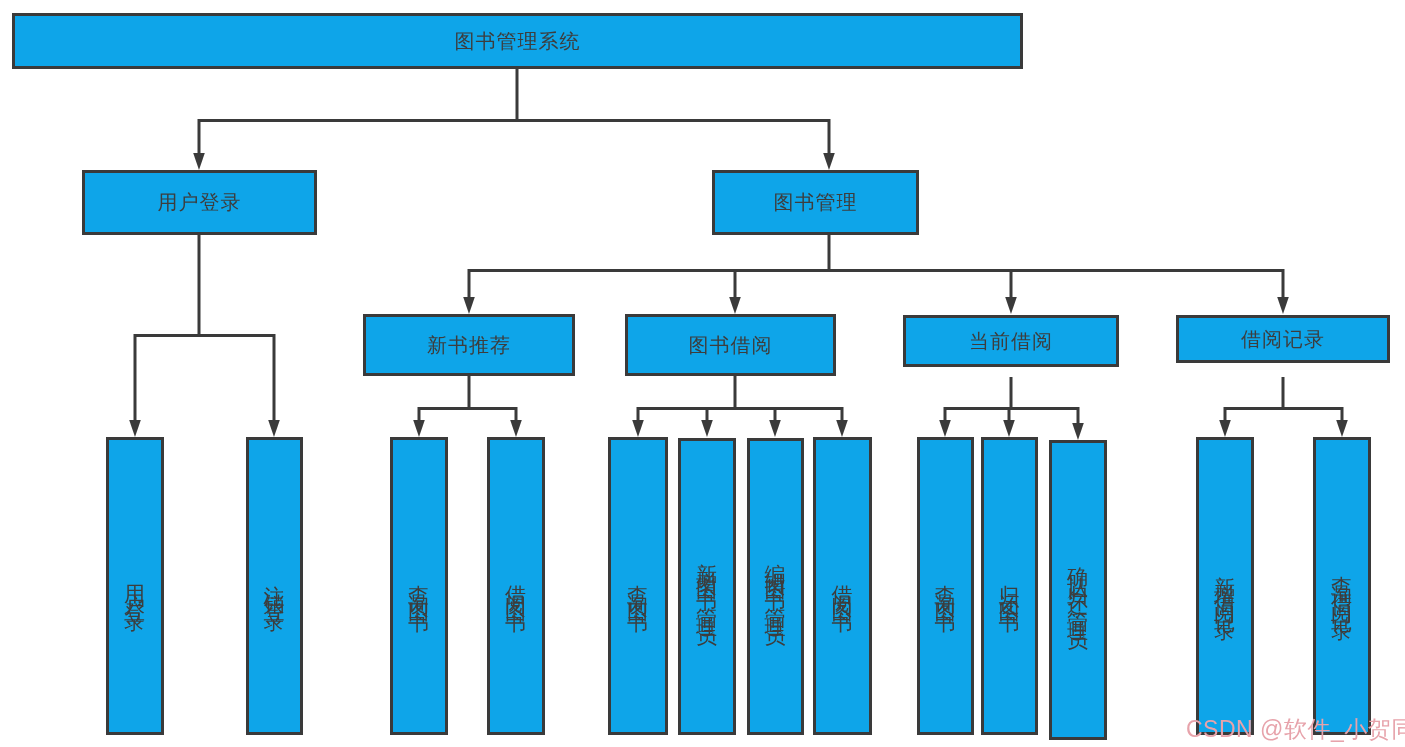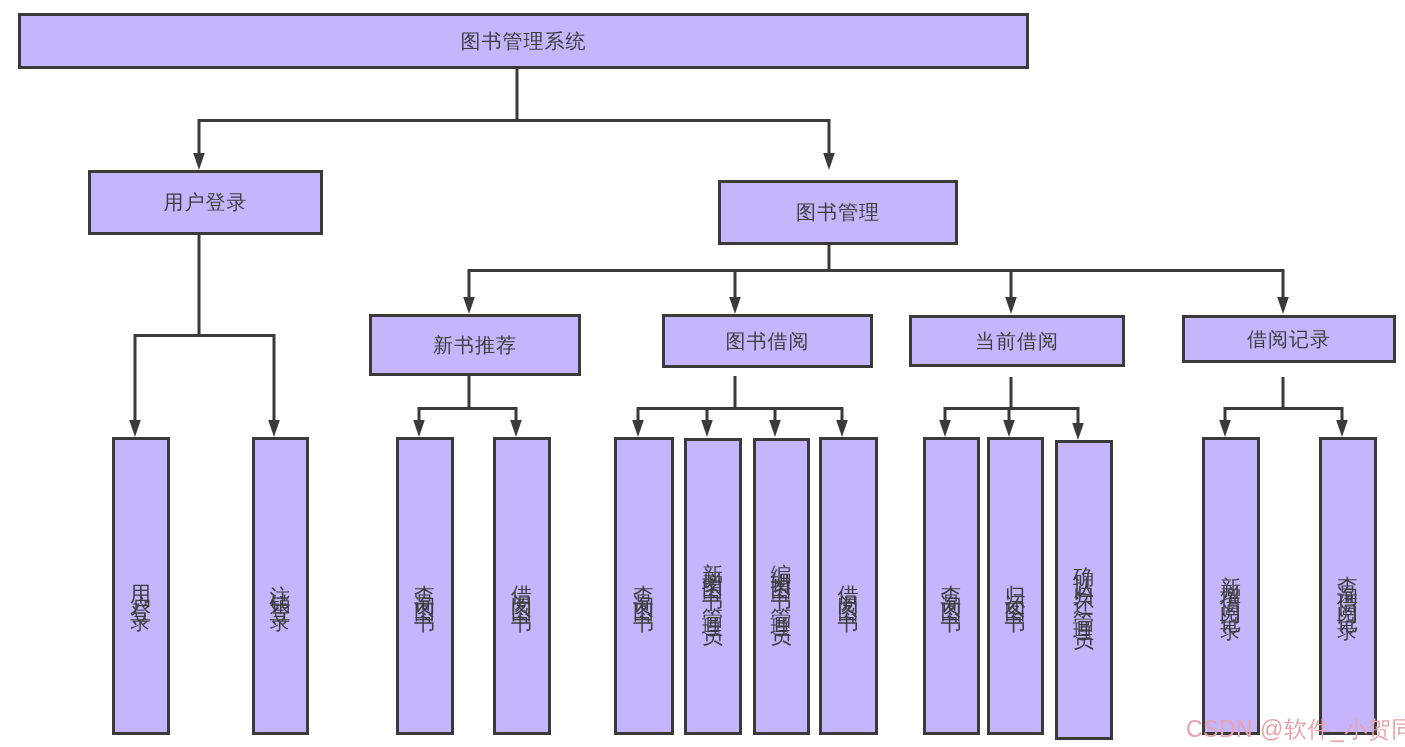--- a/index.html
+++ b/index.html
@@ -13,27 +13,26 @@
   }
   .connectors {
     position: absolute;
     left: 0; top: 0;
     width: 1405px; height: 747px;
     pointer-events: none;
   }
   .box {
     position: absolute;
     border: 3px solid #3a3a3a;
-    background: #c4b5fd;
+    background: #0ea5e9;
     box-sizing: border-box;
     display: flex;
     align-items: center;
     justify-content: center;
     color: #3d3d3d;
-    margin-left: 6px;
   }
   .hbox { font-size: 20px; letter-spacing: 1px; }
   .hbox.root { font-size: 20px; }
   .vbox .vtext {
     writing-mode: vertical-rl;
     font-size: 21px;
     letter-spacing: 9px;
     color: #3d3d3d;
     line-height: 1;
   }
@@ -95,28 +94,28 @@
     </g>
   </svg>
 
   <div class="box hbox root" style="left:12px; top:13px; width:1011px; height:56px;">
     <span>图书管理系统</span>
   </div>
 
   <div class="box hbox" style="left:82px; top:170px; width:235px; height:65px;">
     <span>用户登录</span>
   </div>
-  <div class="box hbox" style="left:712px; top:180px; width:240px; height:65px;">
+  <div class="box hbox" style="left:712px; top:170px; width:207px; height:65px;">
     <span>图书管理</span>
   </div>
 
   <div class="box hbox" style="left:363px; top:314px; width:212px; height:62px;">
     <span>新书推荐</span>
   </div>
-  <div class="box hbox" style="left:656px; top:314px; width:211px; height:54px;">
+  <div class="box hbox" style="left:625px; top:314px; width:211px; height:62px;">
     <span>图书借阅</span>
   </div>
   <div class="box hbox" style="left:903px; top:315px; width:216px; height:52px;">
     <span>当前借阅</span>
   </div>
   <div class="box hbox" style="left:1176px; top:315px; width:214px; height:48px;">
     <span>借阅记录</span>
   </div>
 
   <div class="box vbox" style="left:106px; top:437px; width:58px; height:298px;">

